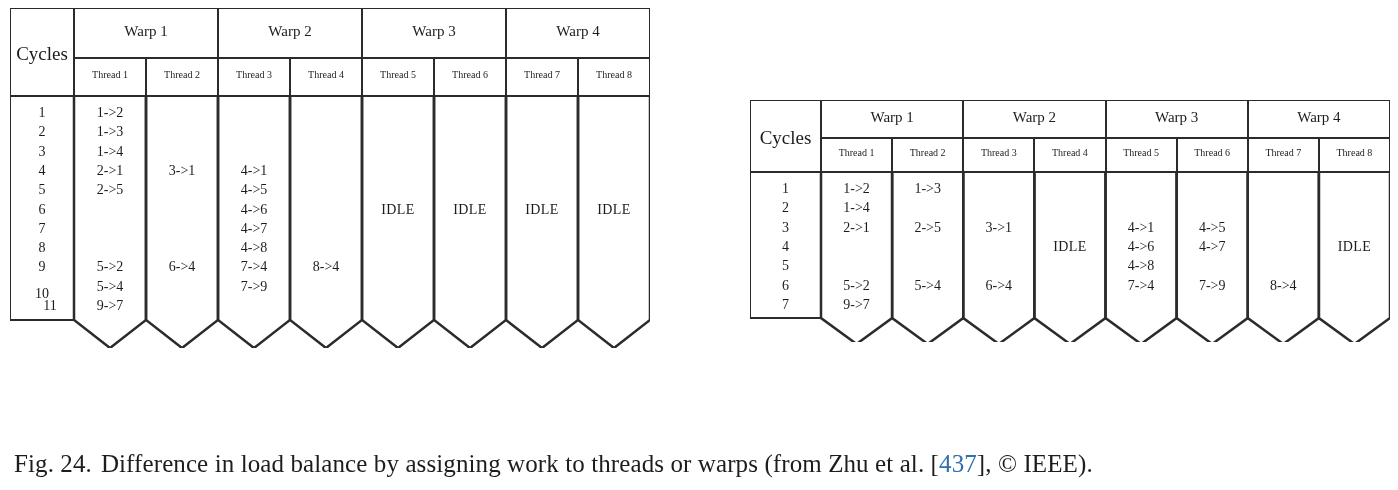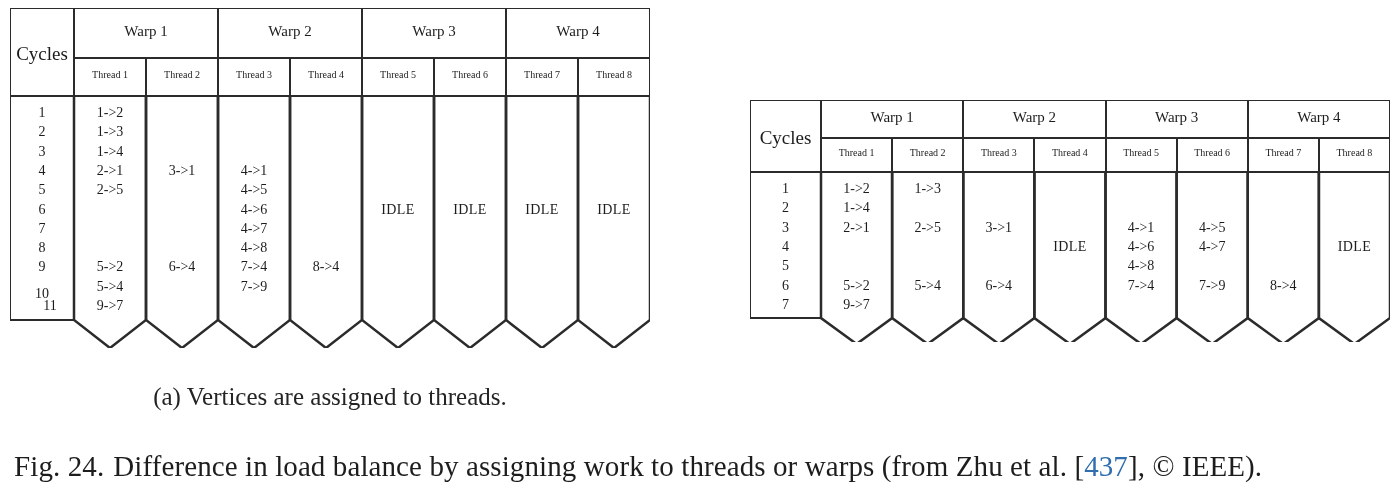--- a/index.html
+++ b/index.html
@@ -71,21 +71,21 @@
     text-align: center;
   }
 
   
   #main-caption {
     position: absolute;
     left: 14px;
     top: 450px;
     width: 1372px;
     font-family: "Liberation Serif", "DejaVu Serif", serif;
-    font-size: 29px;
+    font-size: 25px;
     color: #1d1d1d;
     white-space: nowrap;
     letter-spacing: 0.1px;
   }
   #main-caption .figlabel {
     margin-right: 9px;
   }
   #main-caption .refnum {
     color: #2f6fae;
   }
@@ -181,21 +181,20 @@
       <div class="cell-text datum" style="left: 208px; top: 233.1px; width: 72px;">4-&gt;8</div>
       <div class="cell-text datum" style="left: 208px; top: 252.4px; width: 72px;">7-&gt;4</div>
       <div class="cell-text datum" style="left: 208px; top: 271.7px; width: 72px;">7-&gt;9</div>
       <div class="cell-text datum" style="left: 280px; top: 252.4px; width: 72px;">8-&gt;4</div>
       <div class="cell-text idle" style="left: 352px; top: 194.5px; width: 72px;">IDLE</div>
       <div class="cell-text idle" style="left: 424px; top: 194.5px; width: 72px;">IDLE</div>
       <div class="cell-text idle" style="left: 496px; top: 194.5px; width: 72px;">IDLE</div>
       <div class="cell-text idle" style="left: 568px; top: 194.5px; width: 72px;">IDLE</div>
     </div>
 
-  <div class="subcap" id="subcap-a" style="left:10px; top:383px; width:640px;">(a) Vertices are assigned to threads.</div>
 
   <div class="panel" id="panel-b" style="left:750px; top:100px; width:642px; height:242px;">
       <svg width="640" height="242" viewBox="0 0 640 242">
         <line x1="0" y1="0" x2="640" y2="0" stroke="#2b2b2b" stroke-width="2.5" shape-rendering="crispEdges"></line>
         <line x1="0" y1="0" x2="0" y2="218" stroke="#2b2b2b" stroke-width="2.5" shape-rendering="crispEdges"></line>
         <line x1="71" y1="0" x2="71" y2="218" stroke="#2b2b2b" stroke-width="2.5" shape-rendering="crispEdges"></line>
         <line x1="0" y1="218" x2="71" y2="218" stroke="#2b2b2b" stroke-width="2.5" shape-rendering="crispEdges"></line>
         <line x1="71" y1="72" x2="640" y2="72" stroke="#2b2b2b" stroke-width="2.5" shape-rendering="crispEdges"></line>
         <line x1="71" y1="38" x2="640" y2="38" stroke="#2b2b2b" stroke-width="2" shape-rendering="crispEdges"></line>
         <line x1="0" y1="72" x2="71" y2="72" stroke="#2b2b2b" stroke-width="2" shape-rendering="crispEdges"></line>

